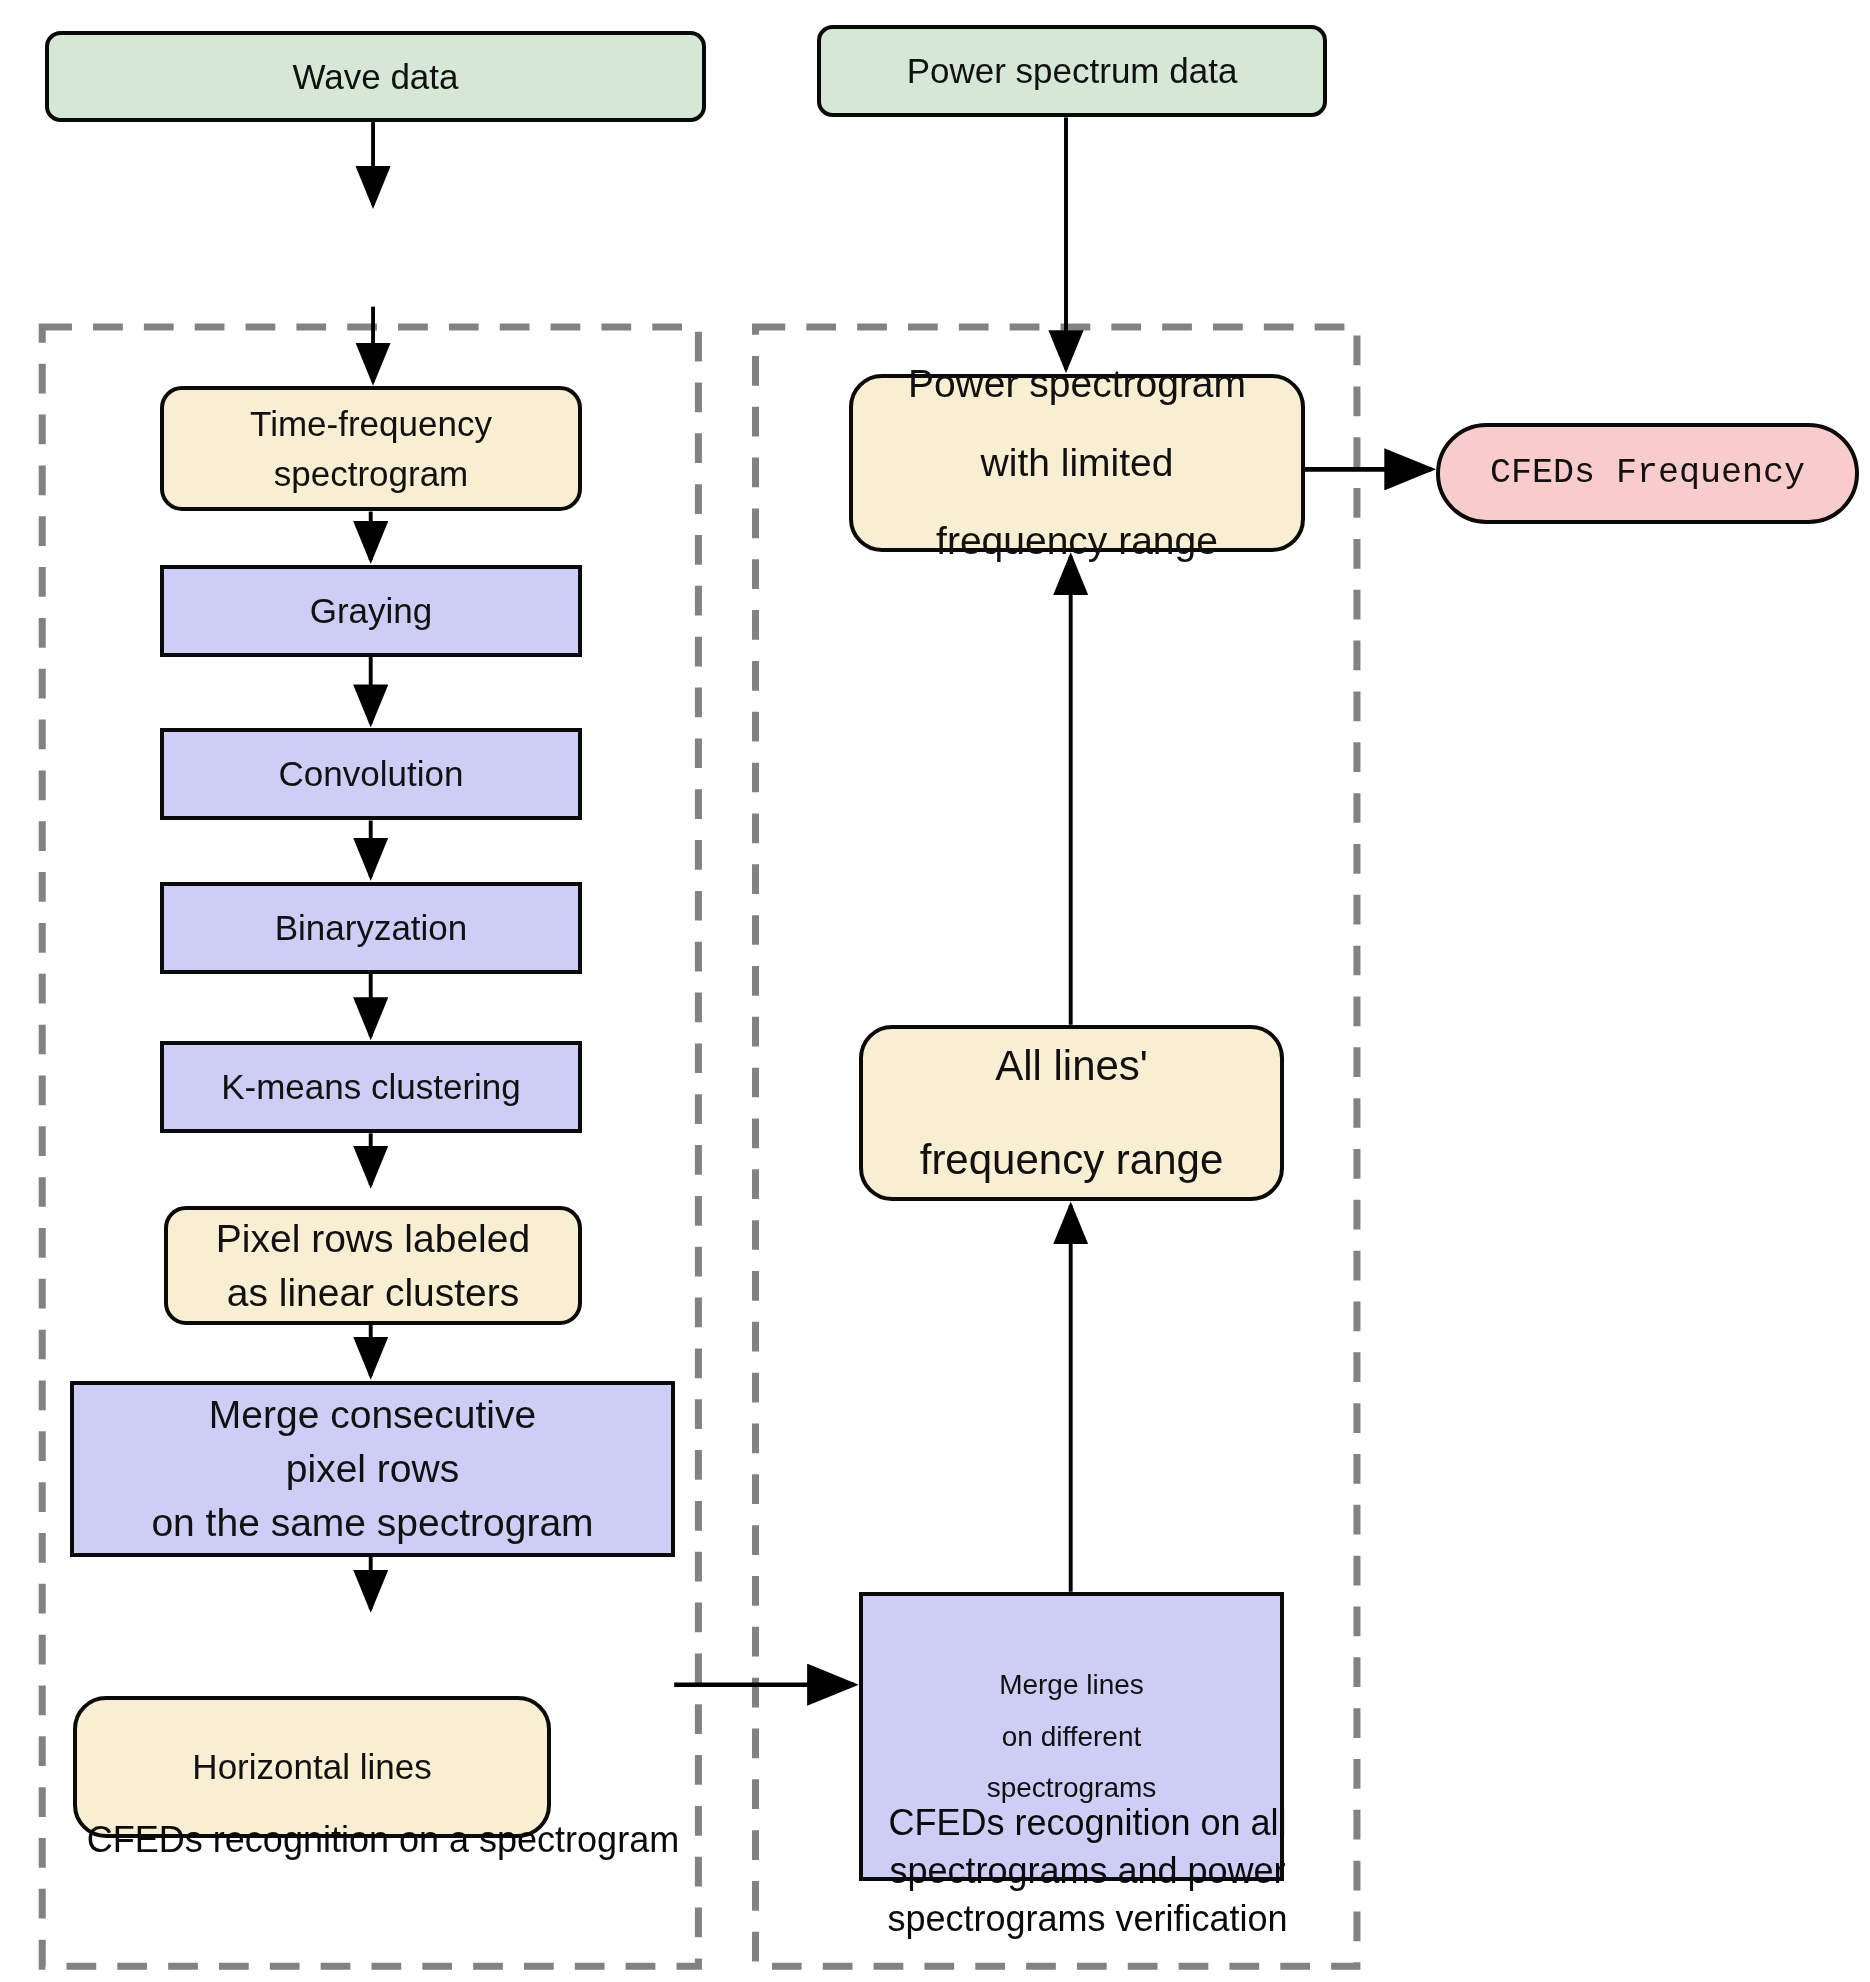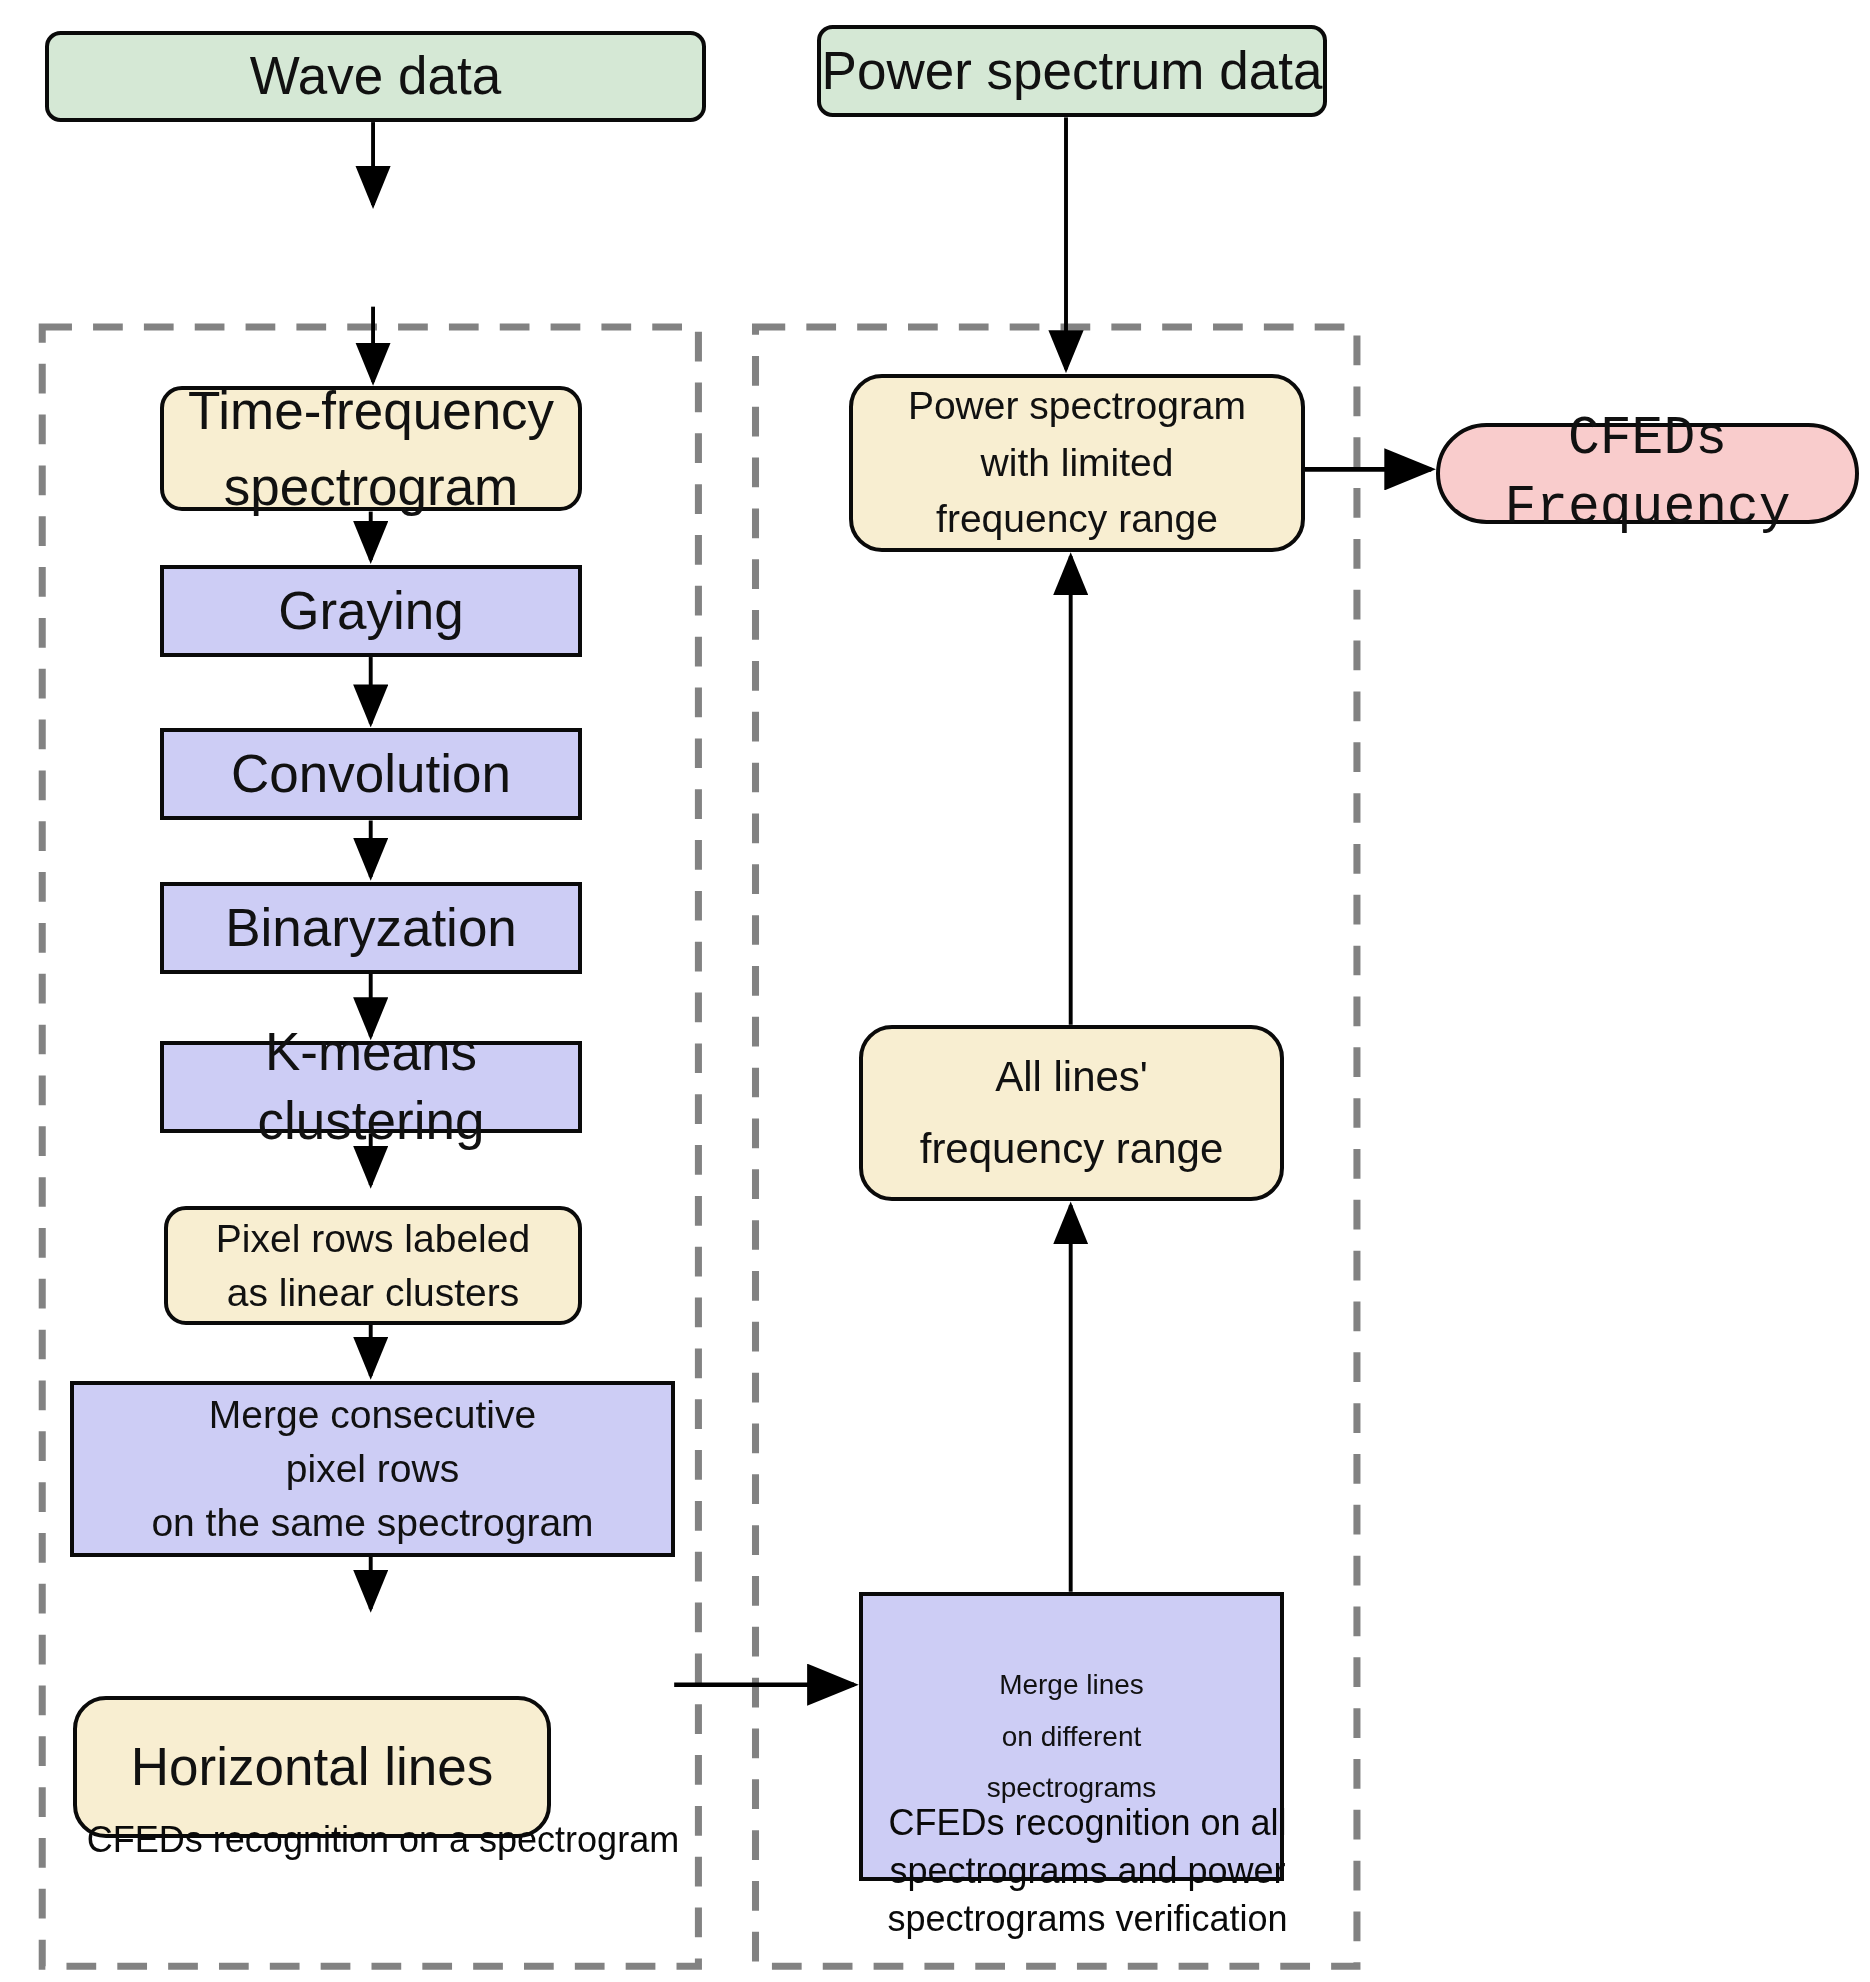--- a/index.html
+++ b/index.html
@@ -24,34 +24,34 @@
   }
   .node {
     position: absolute;
     box-sizing: border-box;
     border: 4.7px solid #0a0a0a;
     display: flex;
     flex-direction: column;
     align-items: center;
     justify-content: center;
     text-align: center;
-    font-size: 53px;
+    font-size: 35px;
     line-height: 1.3;
     color: #111111;
     background: #ffffff;
   }
   .node .ln { display: block; }
   .fill-green  { background: var(--green,  #d5e8d5); }
   .fill-purple { background: var(--purple, #cdcdf5); }
   .fill-yellow { background: var(--yellow, #f8eed1); }
   .fill-pink   { background: var(--pink,   #f9cccc); }
 
   .r-soft  { border-radius: 15.6px; }
   .r-med   { border-radius: 22px; }
-  .r-big   { border-radius: 33px; }
+  .r-big   { border-radius: 33px; gap: 22px; }
   .r-pill  { border-radius: 55px; }
 
   
   #wave-data           { left: 45px;   top: 31px;   width: 661px; height: 91px; }
   #stft                { left: 41px;   top: 210px;  width: 665px; height: 97px; border-radius: 4.7px; }
   #tf-spectrogram      { left: 160px;  top: 386px;  width: 422px; height: 125px; line-height: 1.42; }
   #graying             { left: 160px;  top: 565px;  width: 422px; height: 92px; }
   #convolution         { left: 160px;  top: 728px;  width: 422px; height: 92px; }
   #binaryzation        { left: 160px;  top: 882px; width: 422px; height: 92px; }
   #kmeans              { left: 160px;  top: 1041px; width: 422px; height: 92px; }

